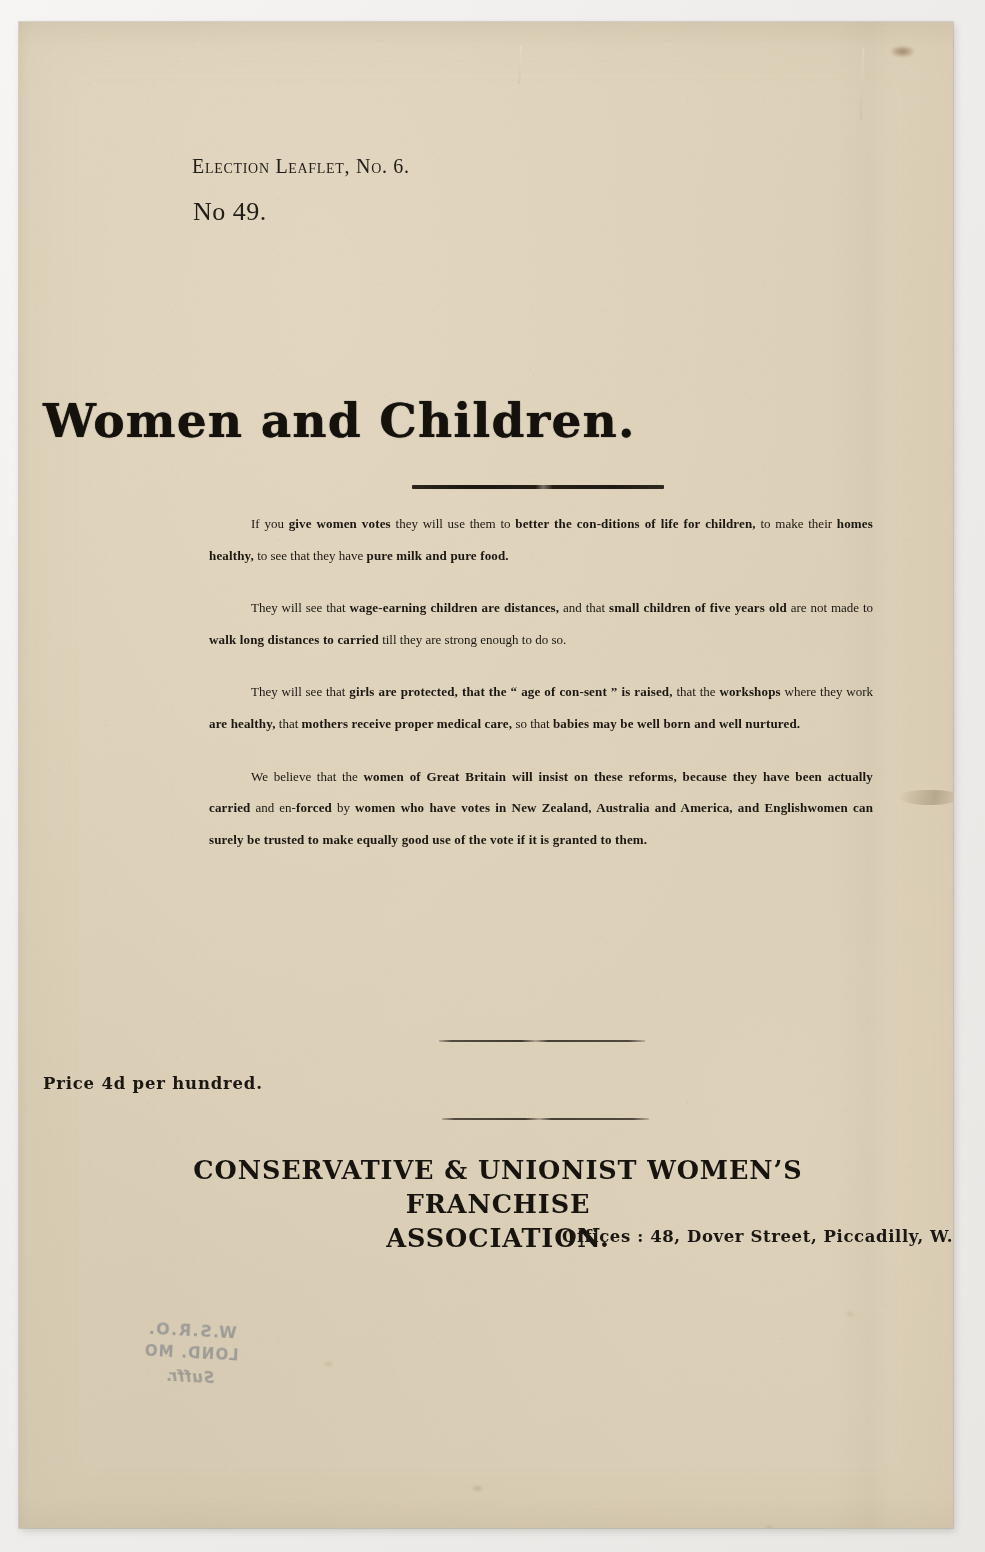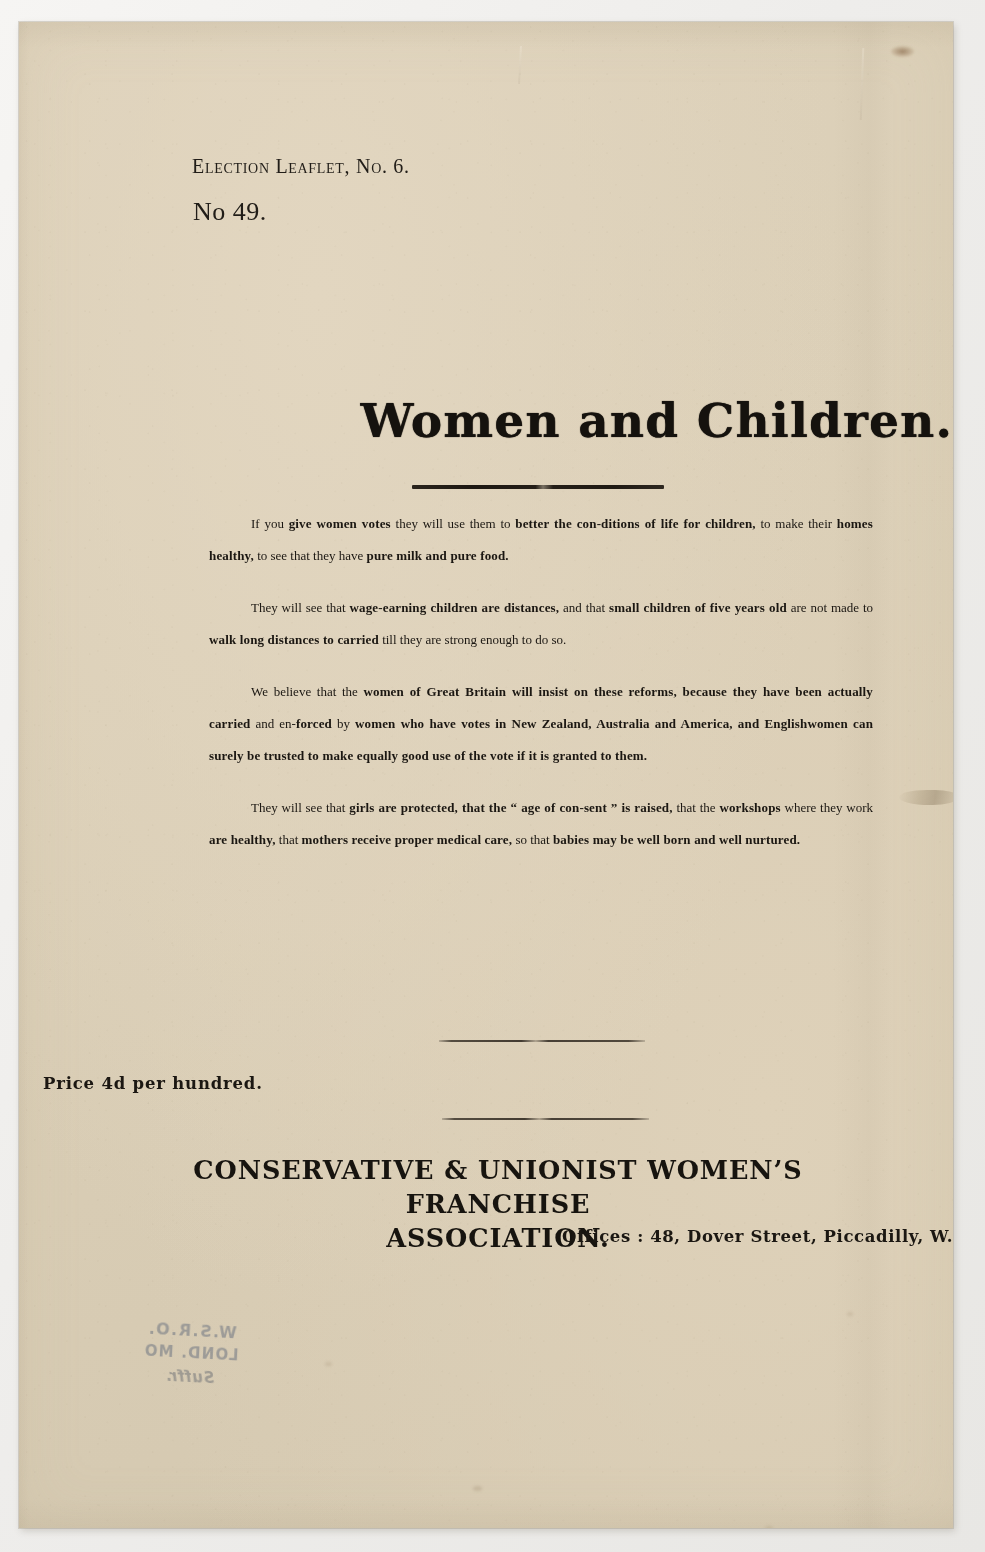--- a/index.html
+++ b/index.html
@@ -105,23 +105,23 @@
     font-size: 26px;
     letter-spacing: 0.5px;
     color: #211d18;
     white-space: nowrap;
   }
 
   
   .title {
     position: absolute;
     left: 0;
-    right: 0;
+    right: 15px;
     top: 371px;
-    text-align: right;
+    text-align: left;
     font-family: "DejaVu Serif", "Liberation Serif", serif;
     font-weight: 700;
     font-size: 47px;
     letter-spacing: 1.2px;
     color: #15120e;
     text-shadow: 0 0 1.1px rgba(25,20,14,0.85), 0.4px 0 0.5px rgba(25,20,14,0.5);
   }
 
   .title-rule {
     position: absolute;
@@ -292,22 +292,22 @@
 
       <div class="hdr-no">No 49.</div>
 
       <div class="title">Women and Children.</div>
 
       <div class="title-rule"></div>
 
       <div class="body-block">
         <p class="para">If you <b>give women votes</b> they will use them to <b>better the con-ditions of life for children,</b> to make their <b>homes healthy,</b> to see that they have <b>pure milk and pure food.</b></p>
         <p class="para">They will see that <b>wage-earning children are distances,</b> and that <b>small children of five years old</b> are not made to <b>walk long distances to carried</b> till they are strong enough to do so.</p>
+        <p class="para">They will see that <b>girls are protected, that the “ age of con-sent ” is raised,</b> that the <b>workshops</b> where they work <b>are healthy,</b> that <b>mothers receive proper medical care,</b> so that <b>babies may be well born and well nurtured.</b></p>
         <p class="para">We believe that the <b>women of Great Britain will insist on these reforms, because they have been actually carried</b> and en-<b>forced</b> by <b>women who have votes in New Zealand, Australia and America, and Englishwomen can surely be trusted to make equally good use of the vote if it is granted to them.</b></p>
-        <p class="para">They will see that <b>girls are protected, that the “ age of con-sent ” is raised,</b> that the <b>workshops</b> where they work <b>are healthy,</b> that <b>mothers receive proper medical care,</b> so that <b>babies may be well born and well nurtured.</b></p>
       </div>
 
       <div class="rule-thin rule-price-top"></div>
 
       <div class="price">Price 4d  per hundred.</div>
 
       <div class="rule-thin rule-price-bottom"></div>
 
       <div class="org">
         <span>CONSERVATIVE &amp; UNIONIST WOMEN’S FRANCHISE</span><br>

